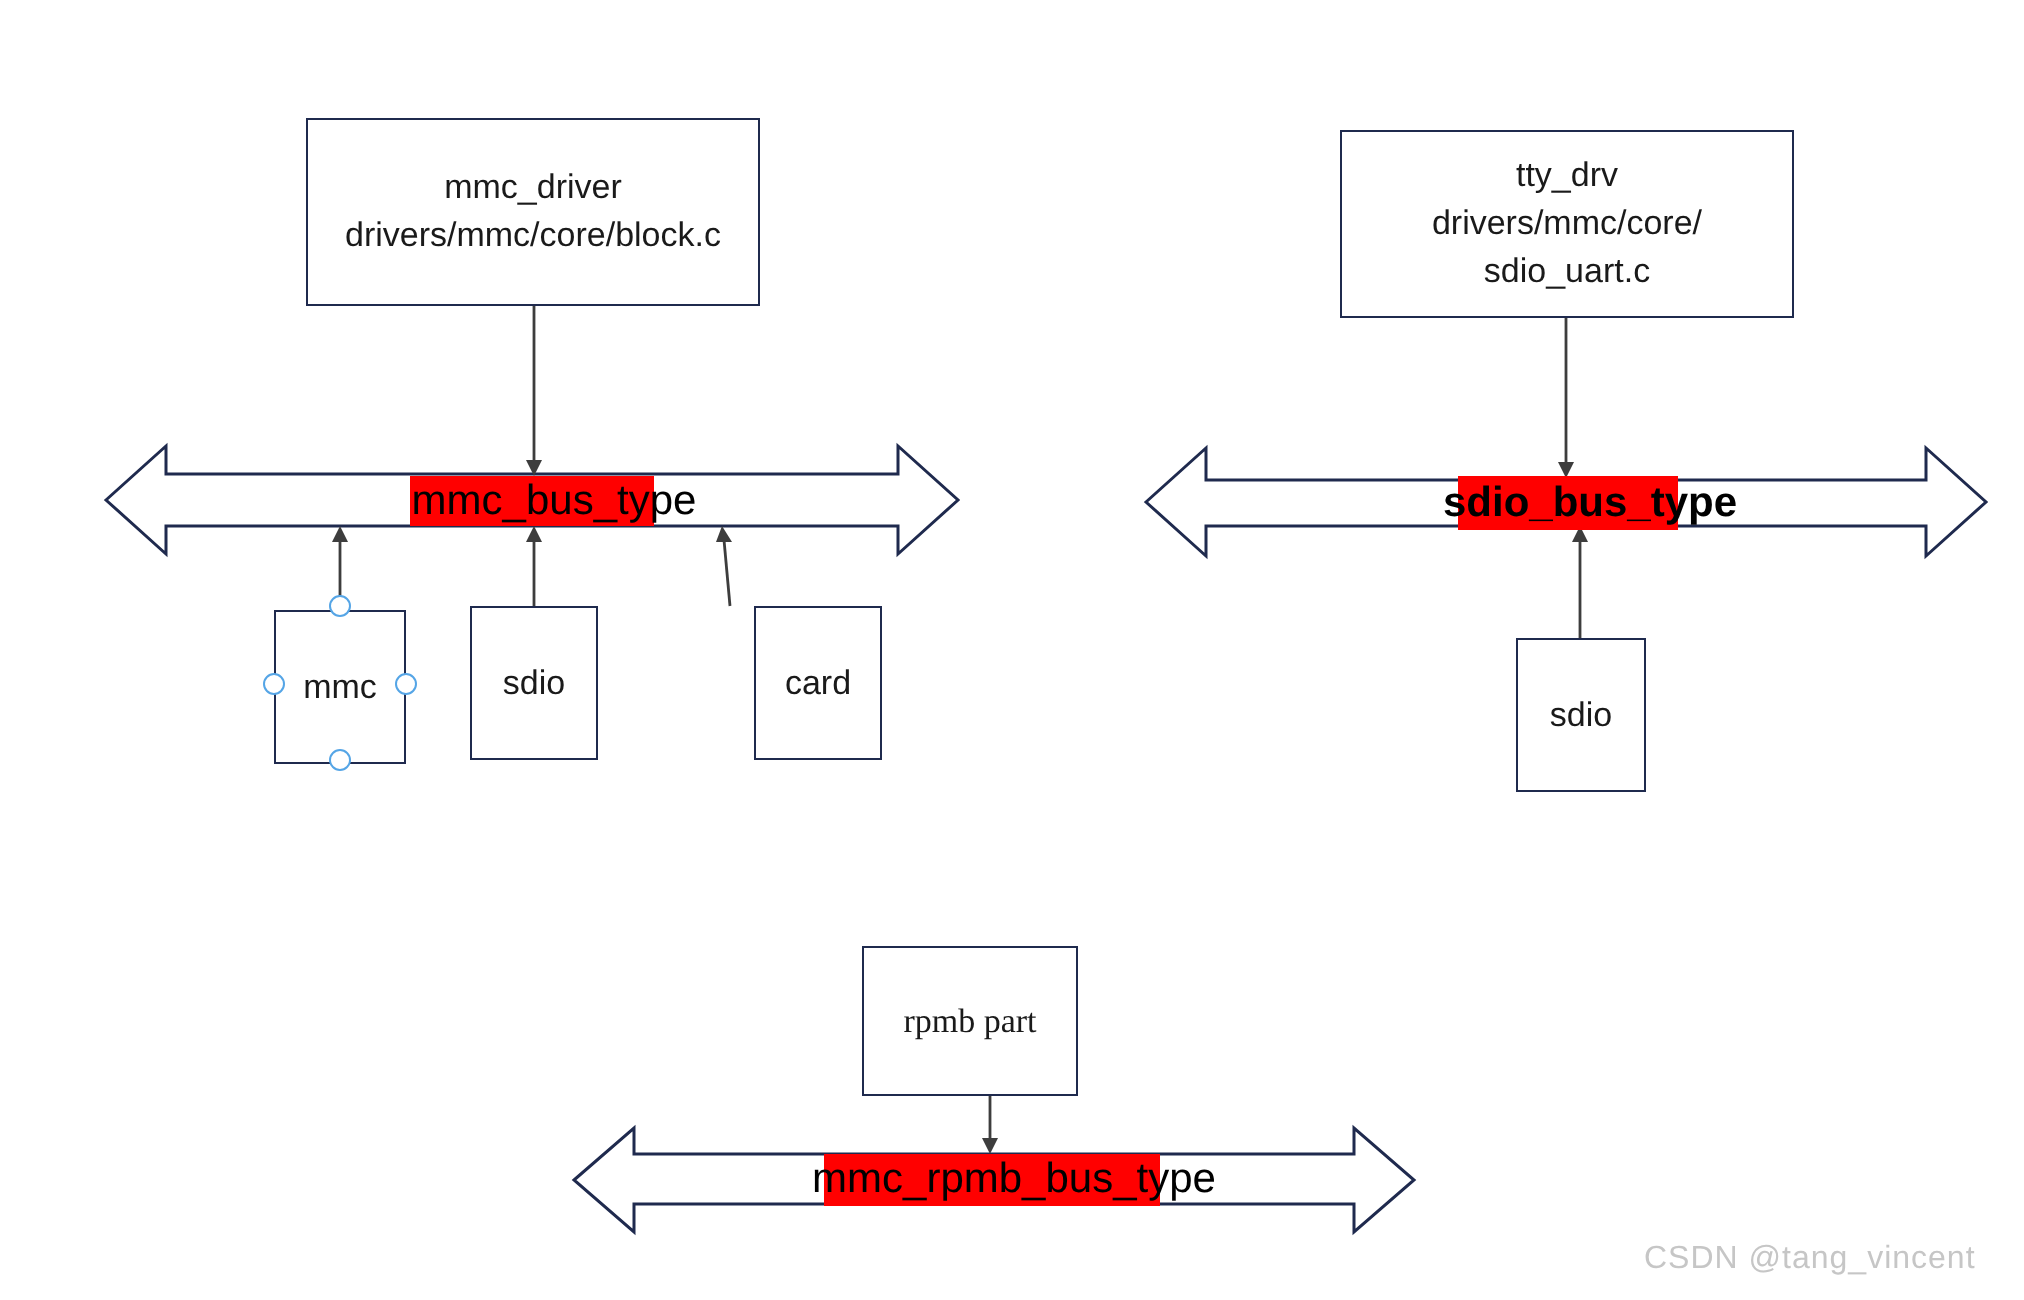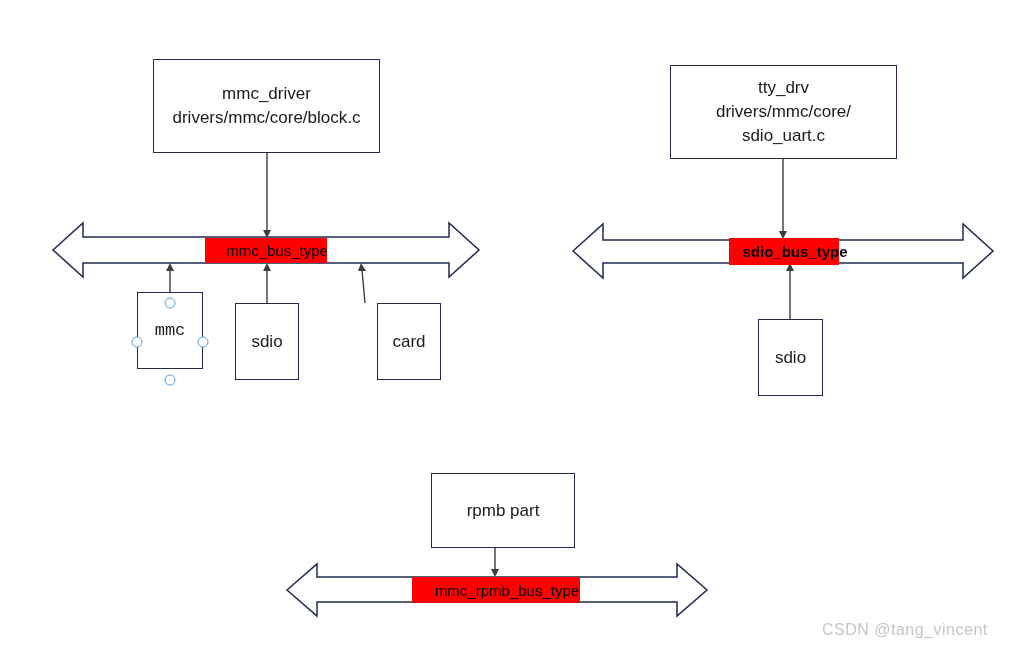--- a/index.html
+++ b/index.html
@@ -23,21 +23,21 @@
   .conn-line{stroke:var(--connector);stroke-width:1.4;fill:none;}
   .conn-head{fill:var(--connector);stroke:none;}
   .shape{
     position:absolute;background:#ffffff;border:1.5px solid var(--box-stroke);
     display:flex;flex-direction:column;align-items:center;justify-content:center;
     box-sizing:border-box;font-size:17px;line-height:24px;text-align:center;
   }
   .shape .line{white-space:nowrap;}
   .buslabel{
     position:absolute;background:var(--label-bg);color:var(--label-text);
-    font-size:15px;display:flex;align-items:center;justify-content:center;
+    font-size:21px;display:flex;align-items:center;justify-content:center;
     white-space:nowrap;box-sizing:border-box;padding-left:22px;
   }
   .handle{
     position:absolute;width:11px;height:11px;border-radius:50%;
     background:#ffffff;border:1.5px solid var(--handle-stroke);
     transform:translate(-50%,-50%);box-sizing:border-box;z-index:5;
   }
   .watermark{
     position:absolute;left:822px;top:621px;font-size:16px;letter-spacing:0.5px;
     color:var(--watermark);white-space:nowrap;
@@ -94,35 +94,35 @@
     <div class="line">mmc_driver</div>
     <div class="line">drivers/mmc/core/block.c</div>
   </div>
 
   <div class="shape" style="left:670px;top:65px;width:227px;height:94px;">
     <div class="line">tty_drv</div>
     <div class="line">drivers/mmc/core/</div>
     <div class="line">sdio_uart.c</div>
   </div>
 
-  <div class="shape" style="left:137px;top:292px;width:66px;height:77px;font-family:Liberation Mono, monospace;">
+  <div class="shape" style="left:137px;top:305px;width:66px;height:77px;">
     <div class="line">mmc</div>
   </div>
   <div class="shape" style="left:235px;top:303px;width:64px;height:77px;">
     <div class="line">sdio</div>
   </div>
   <div class="shape" style="left:333px;top:303px;width:64px;height:77px;margin-left:44px;">
     <div class="line">card</div>
   </div>
 
   <div class="shape" style="left:758px;top:319px;width:65px;height:77px;">
     <div class="line">sdio</div>
   </div>
 
-  <div class="shape" style="left:431px;top:473px;width:144px;height:75px;">
+  <div class="shape" style="left:431px;top:473px;width:108px;height:75px;font-family:Liberation Serif, serif;">
     <div class="line">rpmb part</div>
   </div>
 
   <div class="buslabel" style="left:205px;top:238px;width:122px;height:25px;">mmc_bus_type</div>
   <div class="buslabel" style="left:729px;top:238px;width:110px;height:27px;font-weight:bold;">sdio_bus_type</div>
   <div class="buslabel" style="left:412px;top:577px;width:168px;height:26px;text-align:center;">mmc_rpmb_bus_type</div>
 
   <div class="handle" style="left:170px;top:303px;"></div>
   <div class="handle" style="left:137px;top:342px;"></div>
   <div class="handle" style="left:203px;top:342px;"></div>

